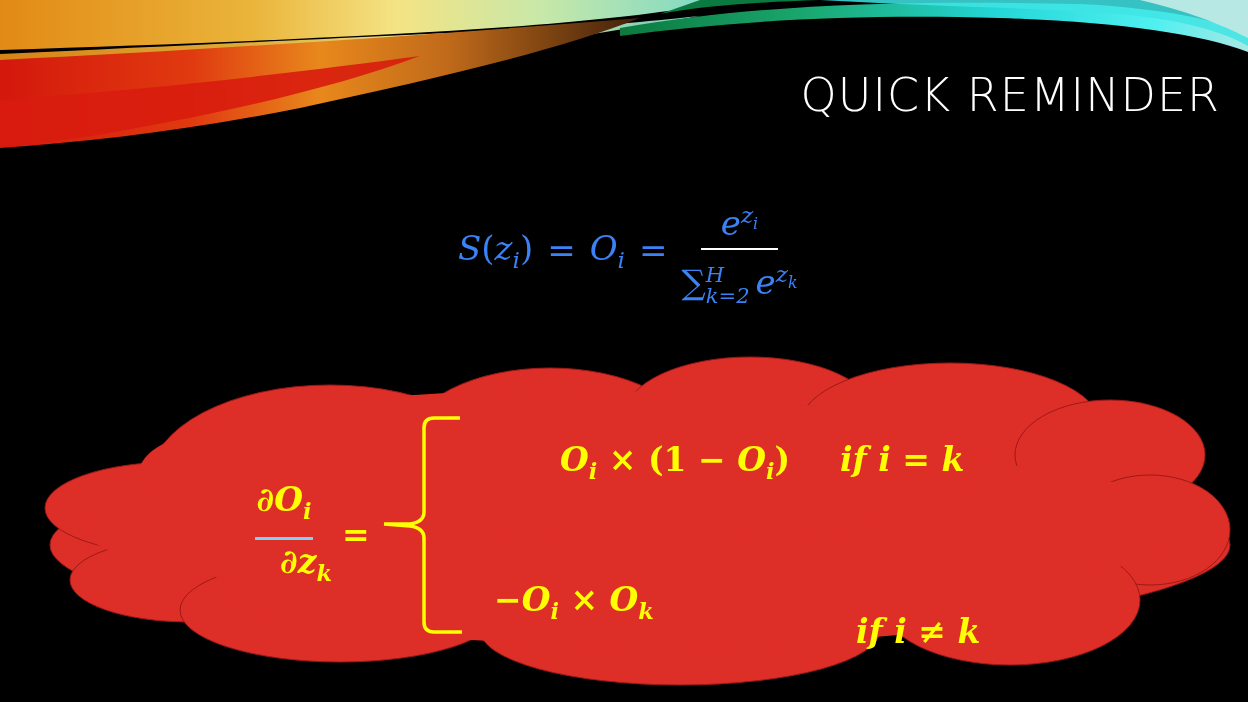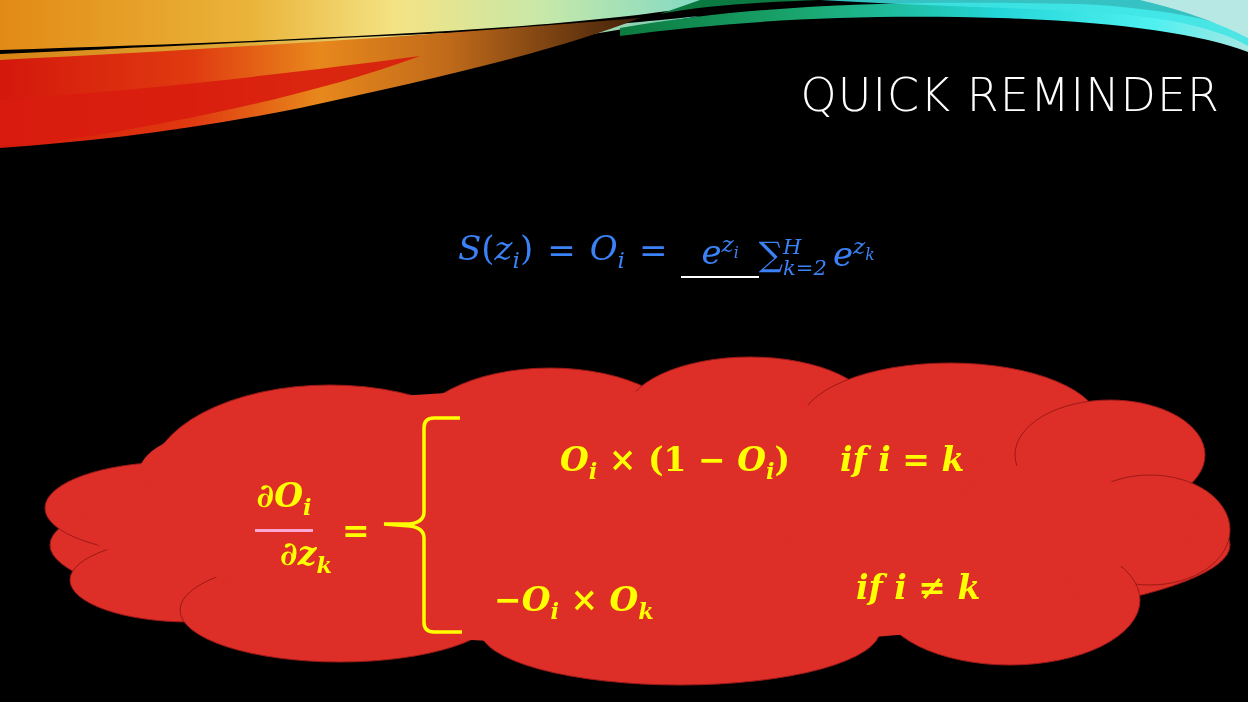--- a/index.html
+++ b/index.html
@@ -16,35 +16,35 @@
       font-weight: 200; font-size: 46px; letter-spacing: 1px;
       color: #ffffff;
       font-stretch: condensed;
     }
     .softmax {
       position: absolute; left: 458px; top: 190px; color: #3b82f6;
       font-family: "DejaVu Serif", serif; font-style: italic; font-size: 34px;
       display: flex; align-items: center; height: 120px;
     }
     .softmax .up { font-style: normal; }
-    .frac { display: inline-flex; align-items: center; margin-left: 8px; }
+    .frac { display: inline-flex; flex-direction: column; align-items: center; margin-left: 8px; }
     .frac .num { padding: 0 20px 2px; border-bottom: 2px solid #fff; line-height: 44px; }
     .frac .den { line-height: 48px; }
     sub, sup { font-size: 0.68em; }
     .cloud { position: absolute; left: 0; top: 0; width: 1248px; height: 702px; }
     .eq { position: absolute; color: #ffff00; font-family: "DejaVu Serif", serif; font-weight: bold; font-style: italic; font-size: 33px; white-space: nowrap; }
     .deriv { left: 236px; top: 474px; display: flex; align-items: center; }
     .deriv .dfrac { display: inline-flex; flex-direction: column; align-items: center; }
-    .deriv .dnum { border-bottom: 3px solid #f9a8d4; padding: 0 2px 0; line-height: 44px; }
+    .deriv .dnum { border-bottom: 3px solid #7dd3fc; padding: 0 2px 0; line-height: 52px; }
     .deriv .dden { line-height: 44px; margin-left: 44px; }
     .deriv .eqsign { font-style: normal; margin-left: 10px; }
     .case1 { left: 540px; top: 440px; margin-left: 20px; }
     .case2 { left: 494px; top: 580px; }
     .cond1 { left: 840px; top: 440px; }
-    .cond2 { left: 856px; top: 568px; }
+    .cond2 { left: 856px; top: 612px; }
     .nonit { font-style: normal; }
   </style>
 </head>
 <body>
 
 <div class="slide">
 
   <svg class="swoosh" viewBox="0 0 1248 200" preserveAspectRatio="none">
     <defs>
       <linearGradient id="gWarm" x1="0" y1="0" x2="1" y2="0">

